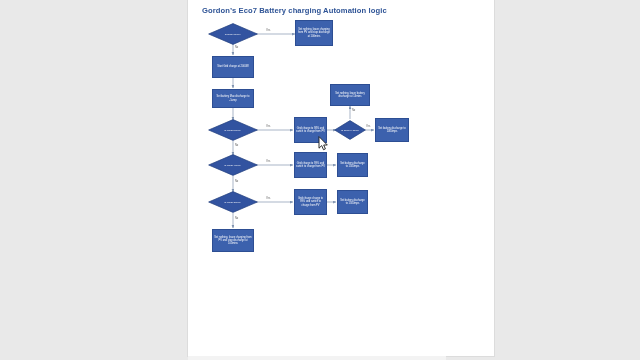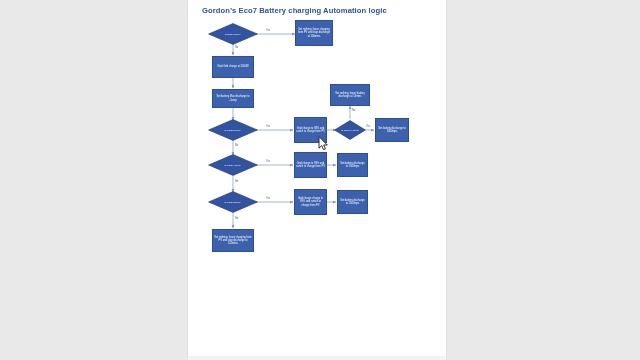--- a/index.html
+++ b/index.html
@@ -9,20 +9,21 @@
     background:#e9e9e9;
     font-family:"Liberation Sans",sans-serif;
   }
   #app{position:relative;width:640px;height:360px;}
 
   
   #page{
     position:absolute;left:188px;top:0px;width:258px;height:356px;
     background:#ffffff;
     box-shadow:0 0 0 1px #dcdcdc;
+    padding-left:48px;
   }
   #page-shadow-b{
     position:absolute;left:188px;top:356px;width:258px;height:4px;
     background:#f3f3f3;border-bottom:1px solid #d2d2d2;
   }
 
   #title{
     position:absolute;left:14px;top:6px;width:236px;
     font-size:7.6px;font-weight:bold;letter-spacing:.1px;
     color:#2F5496;white-space:nowrap;

